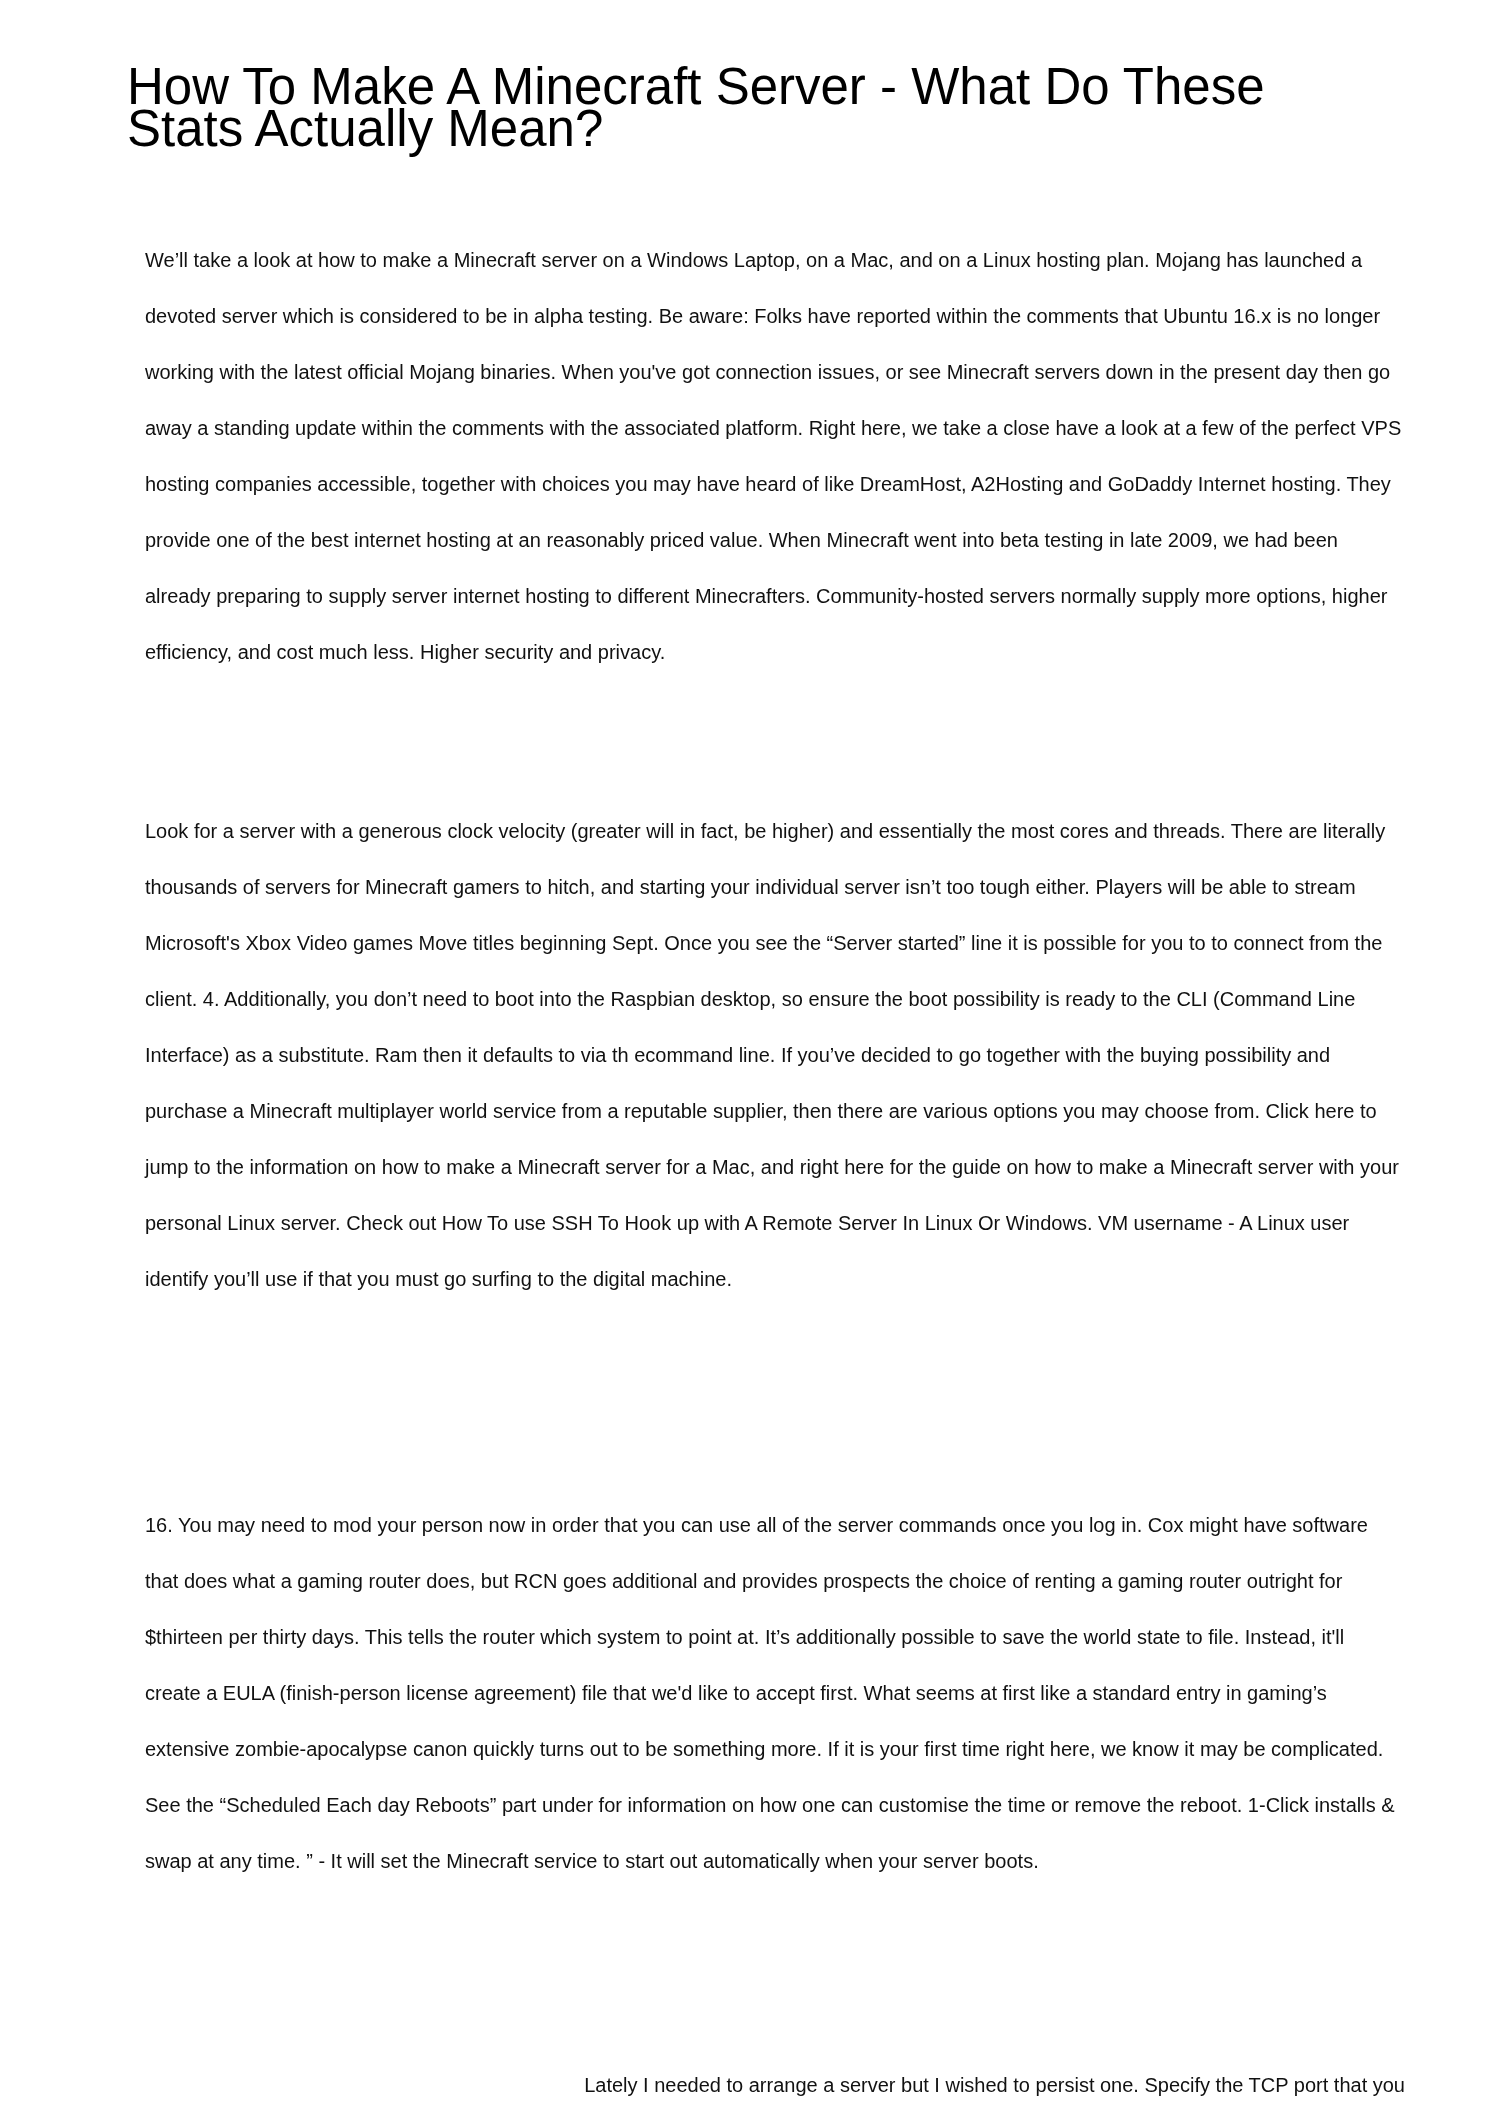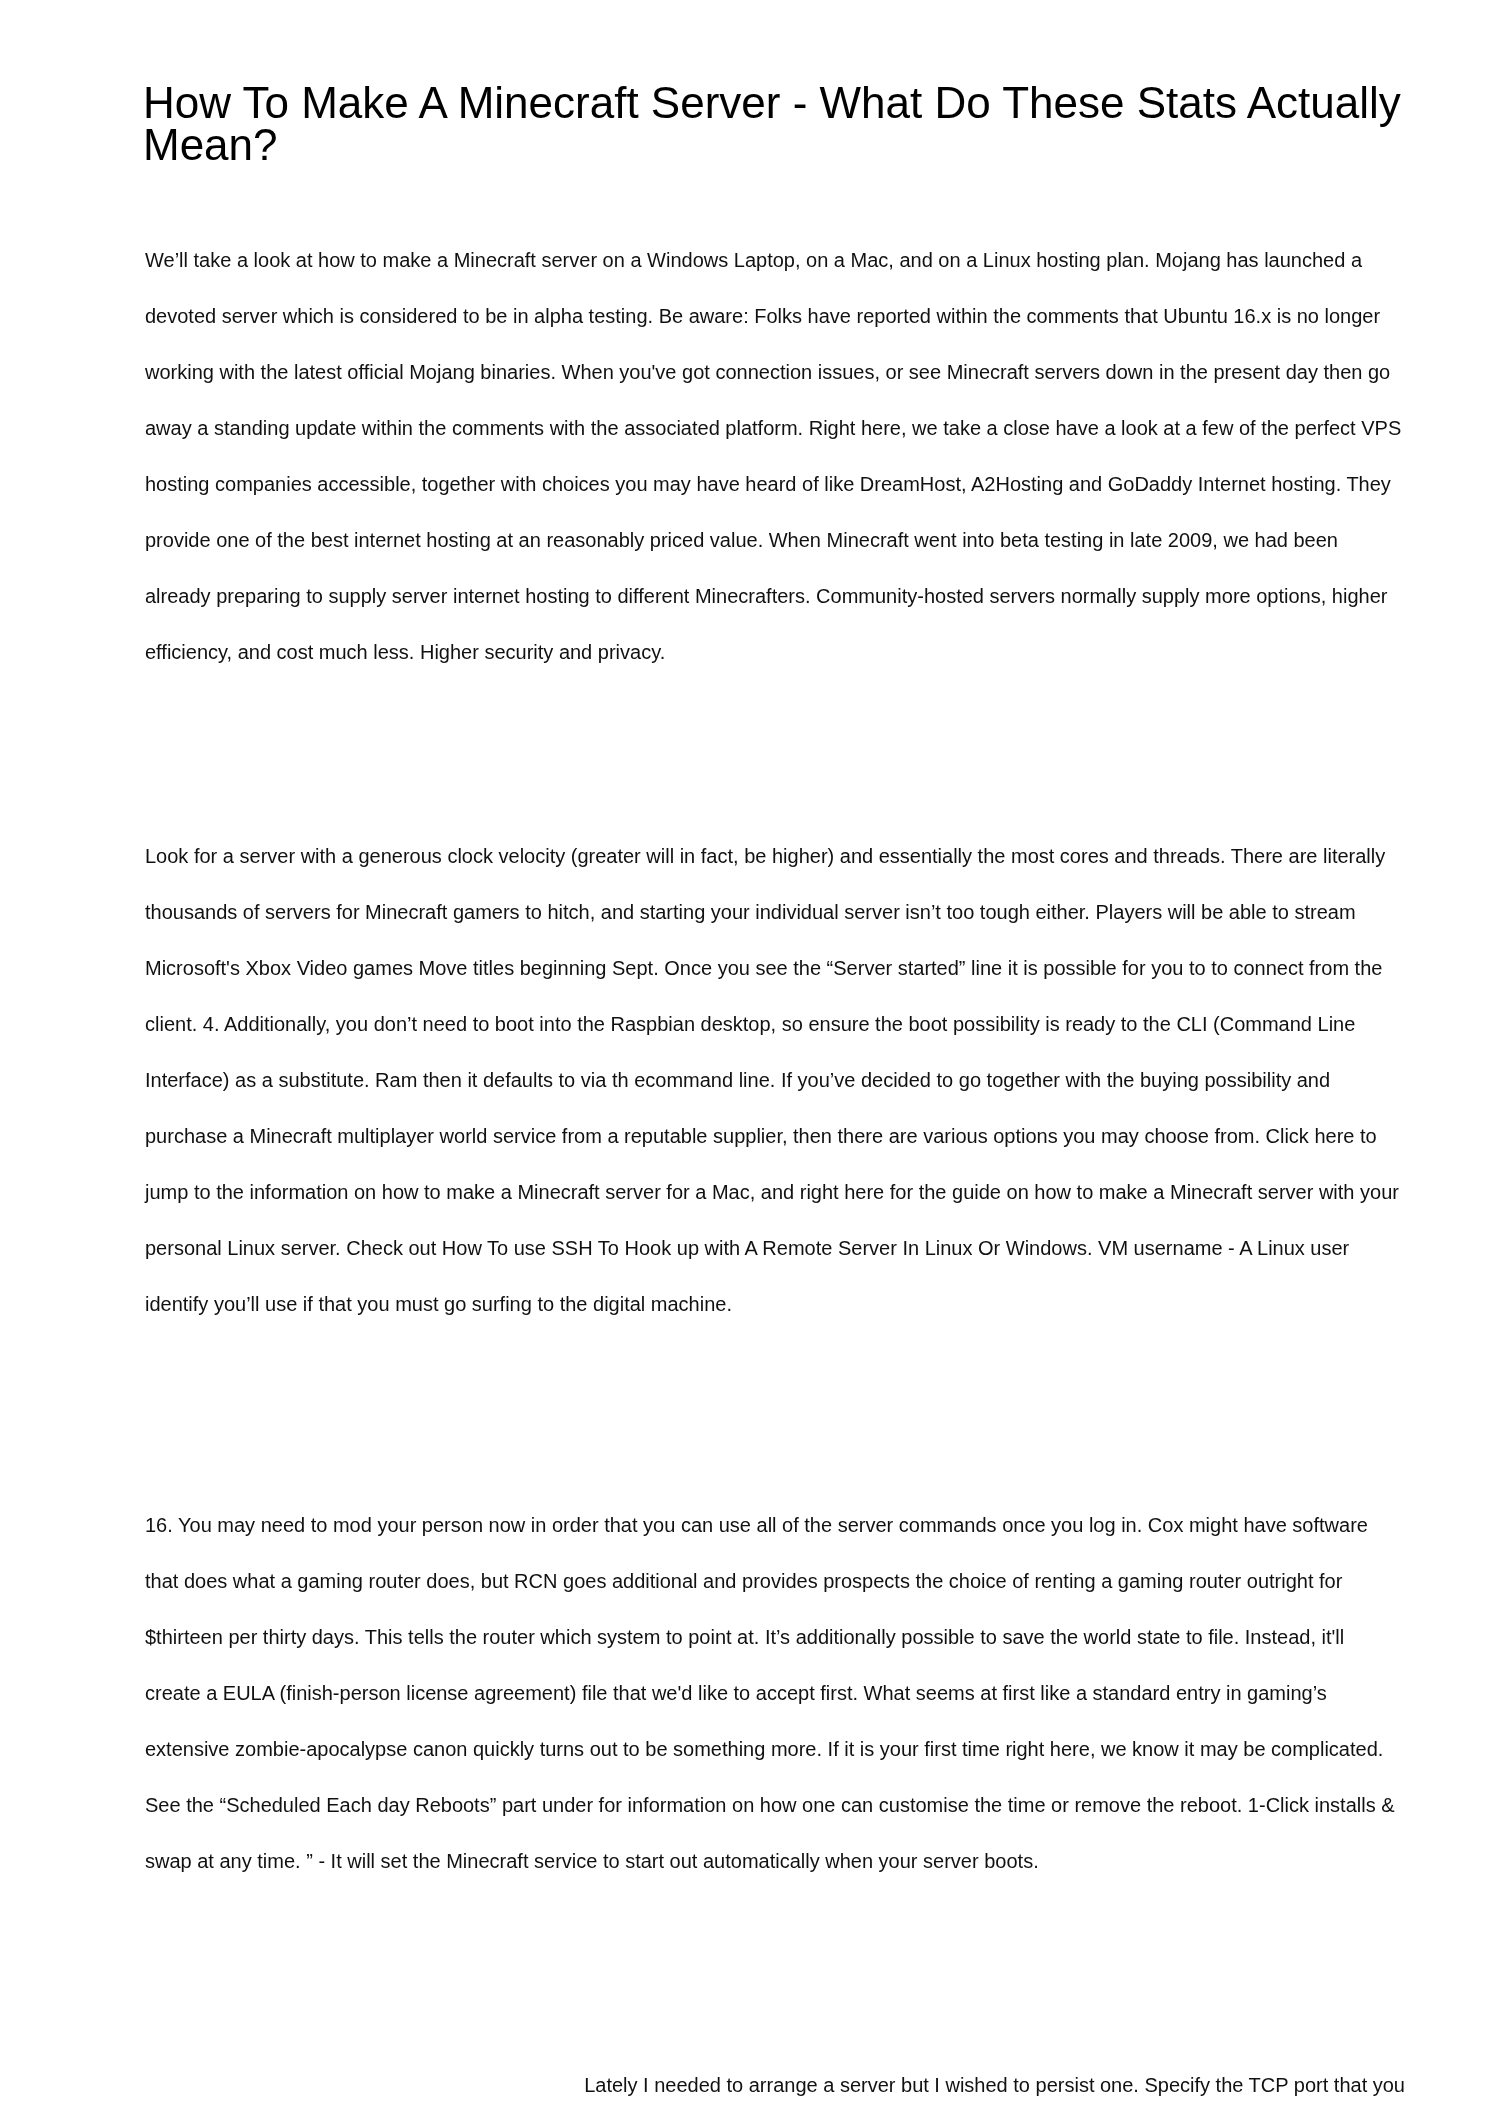--- a/index.html
+++ b/index.html
@@ -19,38 +19,38 @@
       position: absolute;
       left: 127px;
       top: 0;
       width: 1260px;
     }
     .title {
       position: absolute;
       left: 0;
       top: 66px;
       width: 1260px;
-      margin: 16px;
+      margin: 0;
       font-weight: normal;
-      font-size: 44px;
+      font-size: 51px;
       line-height: 42px;
       letter-spacing: 0px;
       color: #000000;
     }
     .para {
       position: absolute;
       left: 0;
       width: 1260px;
       margin: 18px;
       font-size: 20px;
       line-height: 56px;
       color: #111111;
     }
     .p1 { top: 214px; }
-    .p2 { top: 810px; }
+    .p2 { top: 785px; }
     .p3 { top: 1479px; }
     .p4 { top: 2039px; white-space: nowrap; text-align: right; }
   </style>
 </head>
 <body>
 
 <div class="page">
   <h1 class="title">How To Make A Minecraft Server - What Do These Stats Actually Mean?</h1>
 
   <p class="para p1">We’ll take a look at how to make a Minecraft server on a Windows Laptop, on a Mac, and on a Linux hosting plan. Mojang has launched a devoted server which is considered to be in alpha testing. Be aware: Folks have reported within the comments that Ubuntu 16.x is no longer working with the latest official Mojang binaries. When you've got connection issues, or see Minecraft servers down in the present day then go away a standing update within the comments with the associated platform. Right here, we take a close have a look at a few of the perfect VPS hosting companies accessible, together with choices you may have heard of like DreamHost, A2Hosting and GoDaddy Internet hosting. They provide one of the best internet hosting at an reasonably priced value. When Minecraft went into beta testing in late 2009, we had been already preparing to supply server internet hosting to different Minecrafters. Community-hosted servers normally supply more options, higher efficiency, and cost much less. Higher security and privacy.</p>

